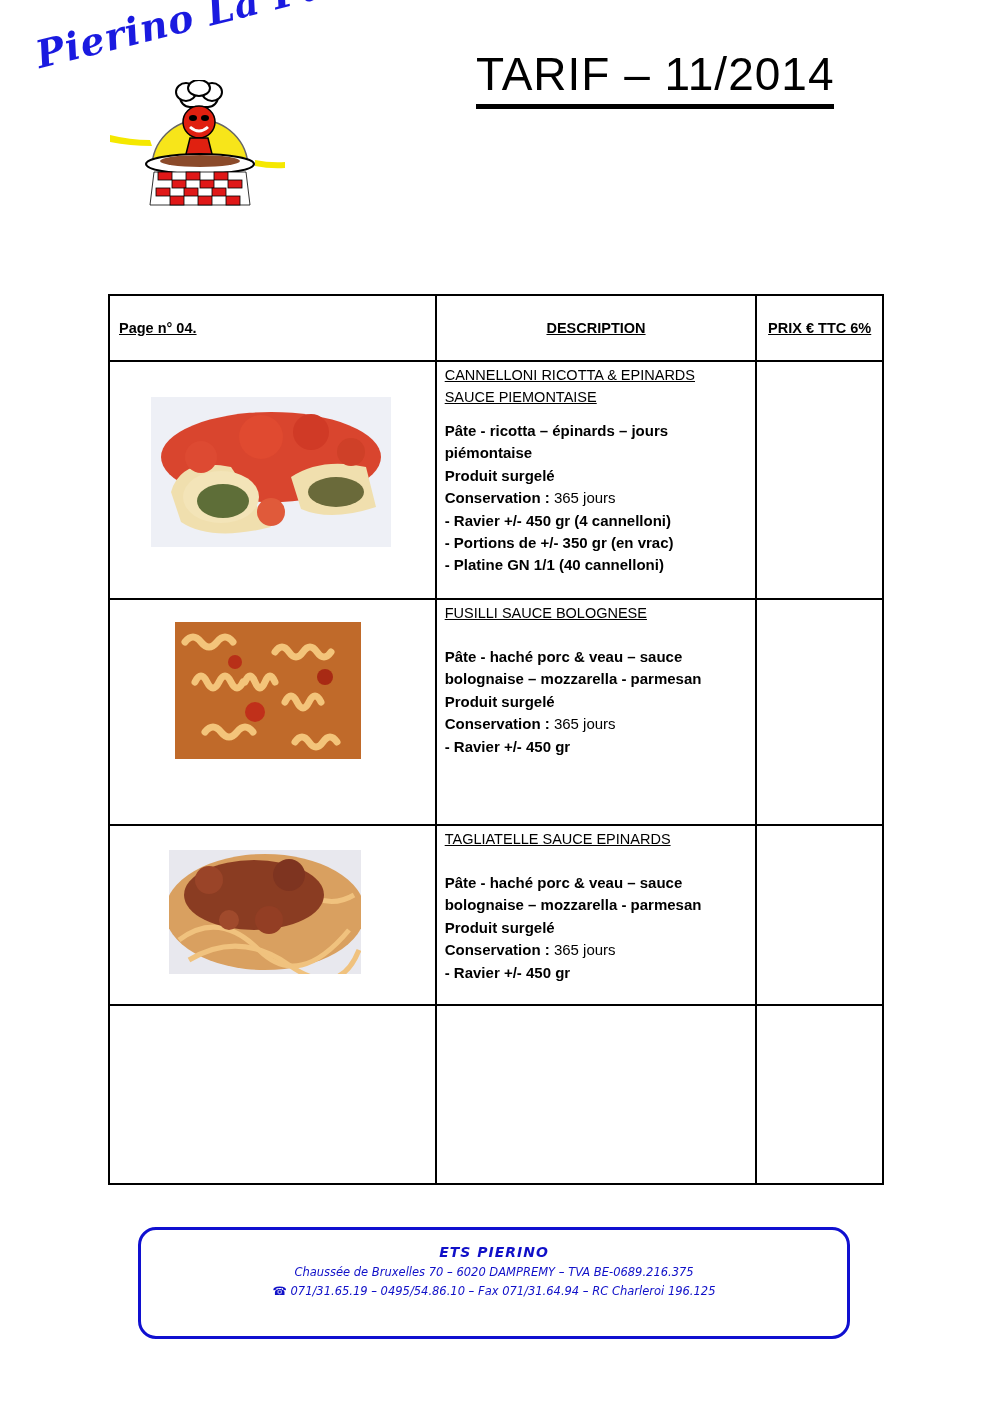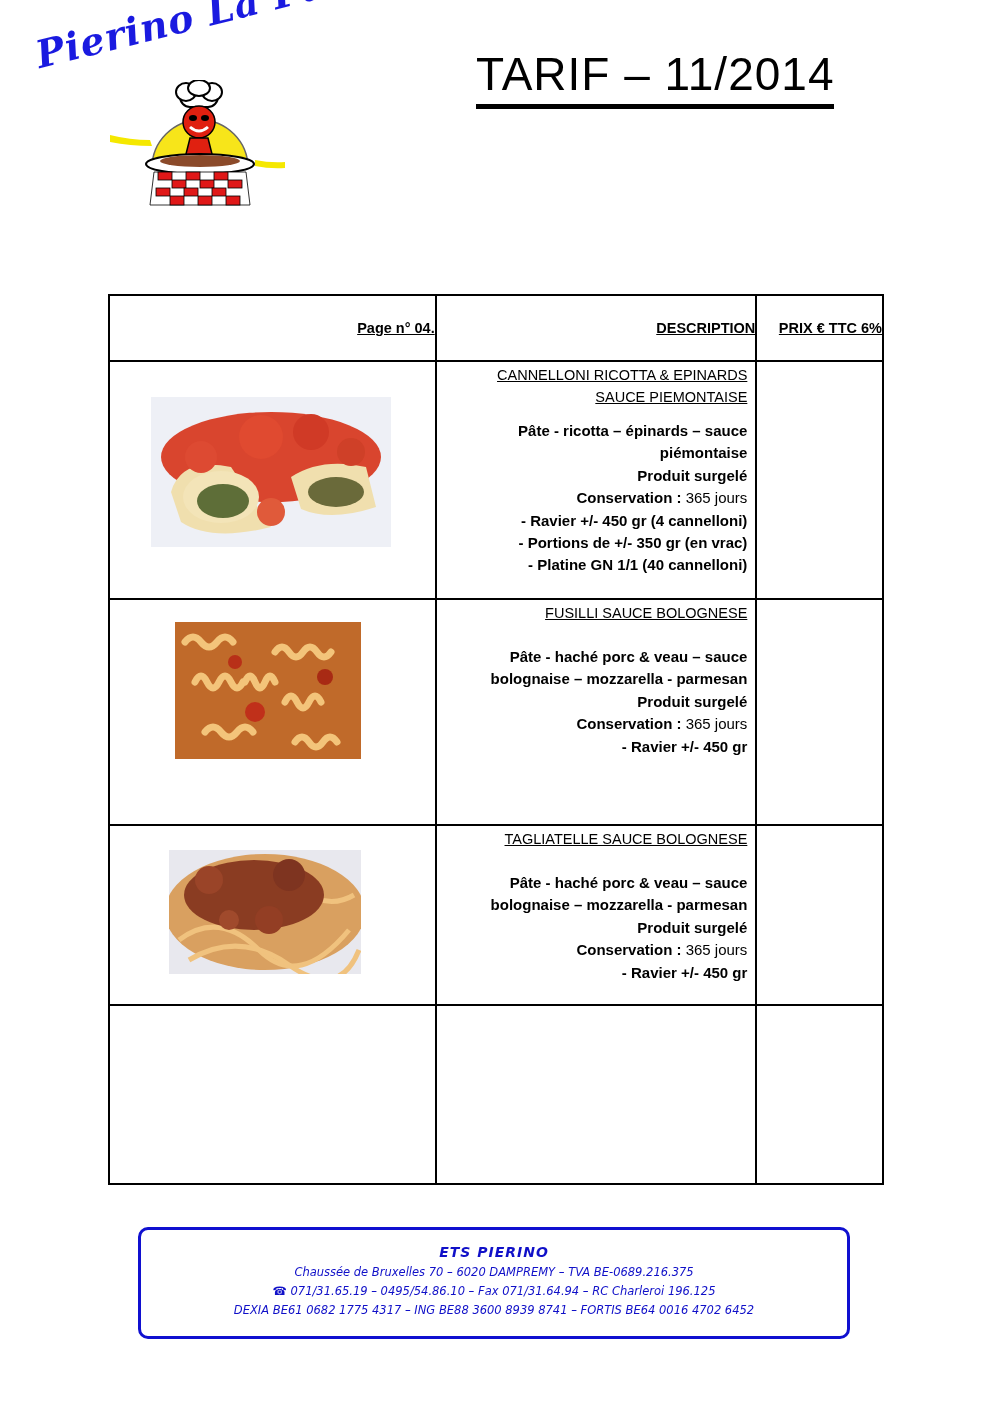--- a/index.html
+++ b/index.html
@@ -15,40 +15,40 @@
     .chef { position: absolute; left: 90px; top: 70px; width: 180px; height: 130px; }
 
     
     .title { position: absolute; left: 476px; top: 44px; font-size: 46px; line-height: 60px;
              font-family: "Liberation Sans", sans-serif; letter-spacing: 1px;
              border-bottom: 5px solid #000; padding-bottom: 0; white-space: nowrap; }
 
     
     .tarif-table { position: absolute; left: 108px; top: 294px; width: 776px;
                    border-collapse: collapse; table-layout: fixed; }
-    .tarif-table td, .tarif-table th { border: 2px solid #000; padding: 0; vertical-align: top; text-align: right; }
+    .tarif-table td, .tarif-table th { border: 2px solid #000; padding: 0; vertical-align: top; }
     .col1 { width: 325px; } .col2 { width: 319px; } .col3 { width: 126px; }
     .hdr-row th { height: 64px; vertical-align: middle; font-weight: bold; font-size: 14.5px;
                   text-decoration: underline; }
     .hdr-page { text-align: left; padding-left: 9px !important; }
     .hdr-desc { text-align: center; }
     .hdr-price { text-align: center; }
 
     .img-cell { position: relative; }
     .food { position: absolute; overflow: hidden; }
     .desc-cell { padding: 2px 8px 0 8px !important; font-size: 15px; line-height: 22.4px; }
     .prod-title { text-decoration: underline; font-size: 14.5px; line-height: 22px; }
     .gap-small { height: 12px; }
     .gap-line { height: 22px; }
     .bold { font-weight: bold; }
     .desc-line { white-space: nowrap; }
 
     
     .footer { position: absolute; left: 138px; top: 1227px; width: 712px; height: 112px;
-              border: 3px solid #1010d0; border-radius: 10px; box-sizing: border-box;
+              border: 3px solid #1010d0; border-radius: 18px; box-sizing: border-box;
               text-align: center; color: #1010c8; font-style: italic;
               font-family: "DejaVu Sans", sans-serif; }
     .footer .f-title { font-weight: bold; font-size: 14px; margin-top: 14px; letter-spacing: 1px; }
     .footer .f-line { font-size: 11.5px; line-height: 19px; white-space: nowrap; }
     .footer .f-first { margin-top: 3px; }
   </style>
 </head>
 <body>
 
 <div class="logo">
@@ -115,21 +115,21 @@
         <circle cx="160" cy="35" r="18" fill="#d03a26"></circle>
         <circle cx="50" cy="60" r="16" fill="#dd4a32"></circle>
         <circle cx="120" cy="115" r="14" fill="#e05a3a"></circle>
         <circle cx="200" cy="55" r="14" fill="#cf4028"></circle>
       </svg>
     </td>
     <td class="desc-cell">
       <div class="prod-title desc-line">CANNELLONI RICOTTA &amp; EPINARDS</div>
       <div class="prod-title desc-line">SAUCE PIEMONTAISE</div>
       <div class="gap-small"></div>
-      <div class="bold desc-line">Pâte - ricotta  – épinards – sauce</div>
+      <div class="bold desc-line">Pâte - ricotta  – épinards – jours</div>
       <div class="bold desc-line">piémontaise</div>
       <div class="bold desc-line">Produit surgelé</div>
       <div class="desc-line"><span class="bold">Conservation : </span><span>365 jours</span></div>
       <div class="bold desc-line">- Ravier +/- 450 gr (4 cannelloni)</div>
       <div class="bold desc-line">- Portions de +/- 350 gr (en vrac)</div>
       <div class="bold desc-line">- Platine GN 1/1 (40 cannelloni)</div>
     </td>
     <td></td>
   </tr>
 
@@ -174,21 +174,21 @@
           <path d="M130 40 Q160 60 185 45"></path>
         </g>
         <ellipse cx="85" cy="45" rx="70" ry="35" fill="#8a3c22"></ellipse>
         <circle cx="40" cy="30" r="14" fill="#9a4428"></circle>
         <circle cx="120" cy="25" r="16" fill="#7e3420"></circle>
         <circle cx="100" cy="70" r="14" fill="#933e24"></circle>
         <circle cx="60" cy="70" r="10" fill="#a04a2c"></circle>
       </svg>
     </td>
     <td class="desc-cell">
-      <div class="prod-title desc-line">TAGLIATELLE SAUCE BOLOGNESE</div>
+      <div class="prod-title desc-line">TAGLIATELLE SAUCE EPINARDS</div>
       <div class="gap-line"></div>
       <div class="bold desc-line">Pâte - haché  porc &amp; veau – sauce</div>
       <div class="bold desc-line">bolognaise – mozzarella - parmesan</div>
       <div class="bold desc-line">Produit surgelé</div>
       <div class="desc-line"><span class="bold">Conservation : </span><span>365 jours</span></div>
       <div class="bold desc-line">- Ravier +/- 450 gr</div>
     </td>
     <td></td>
   </tr>
 
@@ -197,14 +197,13 @@
     <td></td>
     <td></td>
   </tr>
 </tbody>
   </table>
 
 <div class="footer">
   <div class="f-title">ETS PIERINO</div>
   <div class="f-line f-first">Chaussée de Bruxelles 70 – 6020 DAMPREMY – TVA BE-0689.216.375</div>
   <div class="f-line"><span>☎ </span><span>071/31.65.19 – 0495/54.86.10 – Fax 071/31.64.94 – RC Charleroi 196.125</span></div>
-  <div class="f-line">DEXIA BE61 0682 1775 4317 – ING BE88 3600 8939 8741 – FORTIS BE64 0016 4702 6452</div>
 </div>
 
 </body></html>

